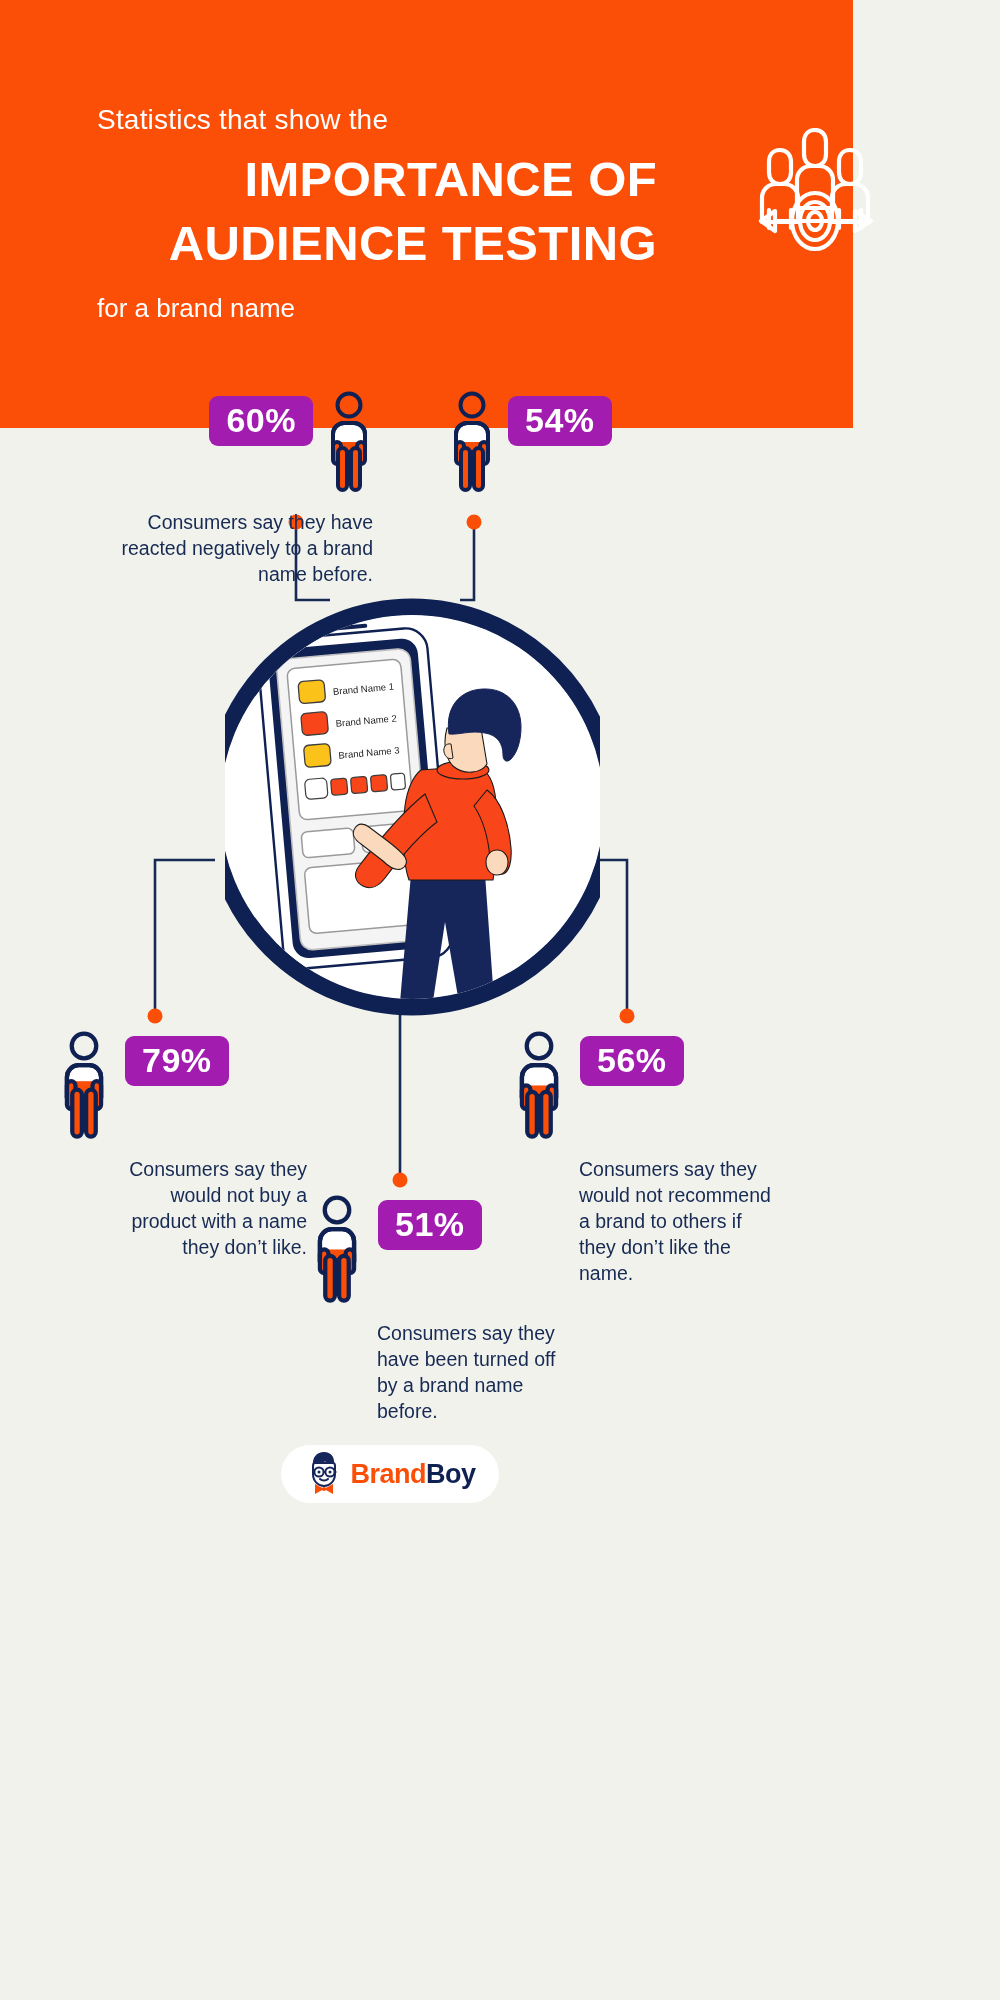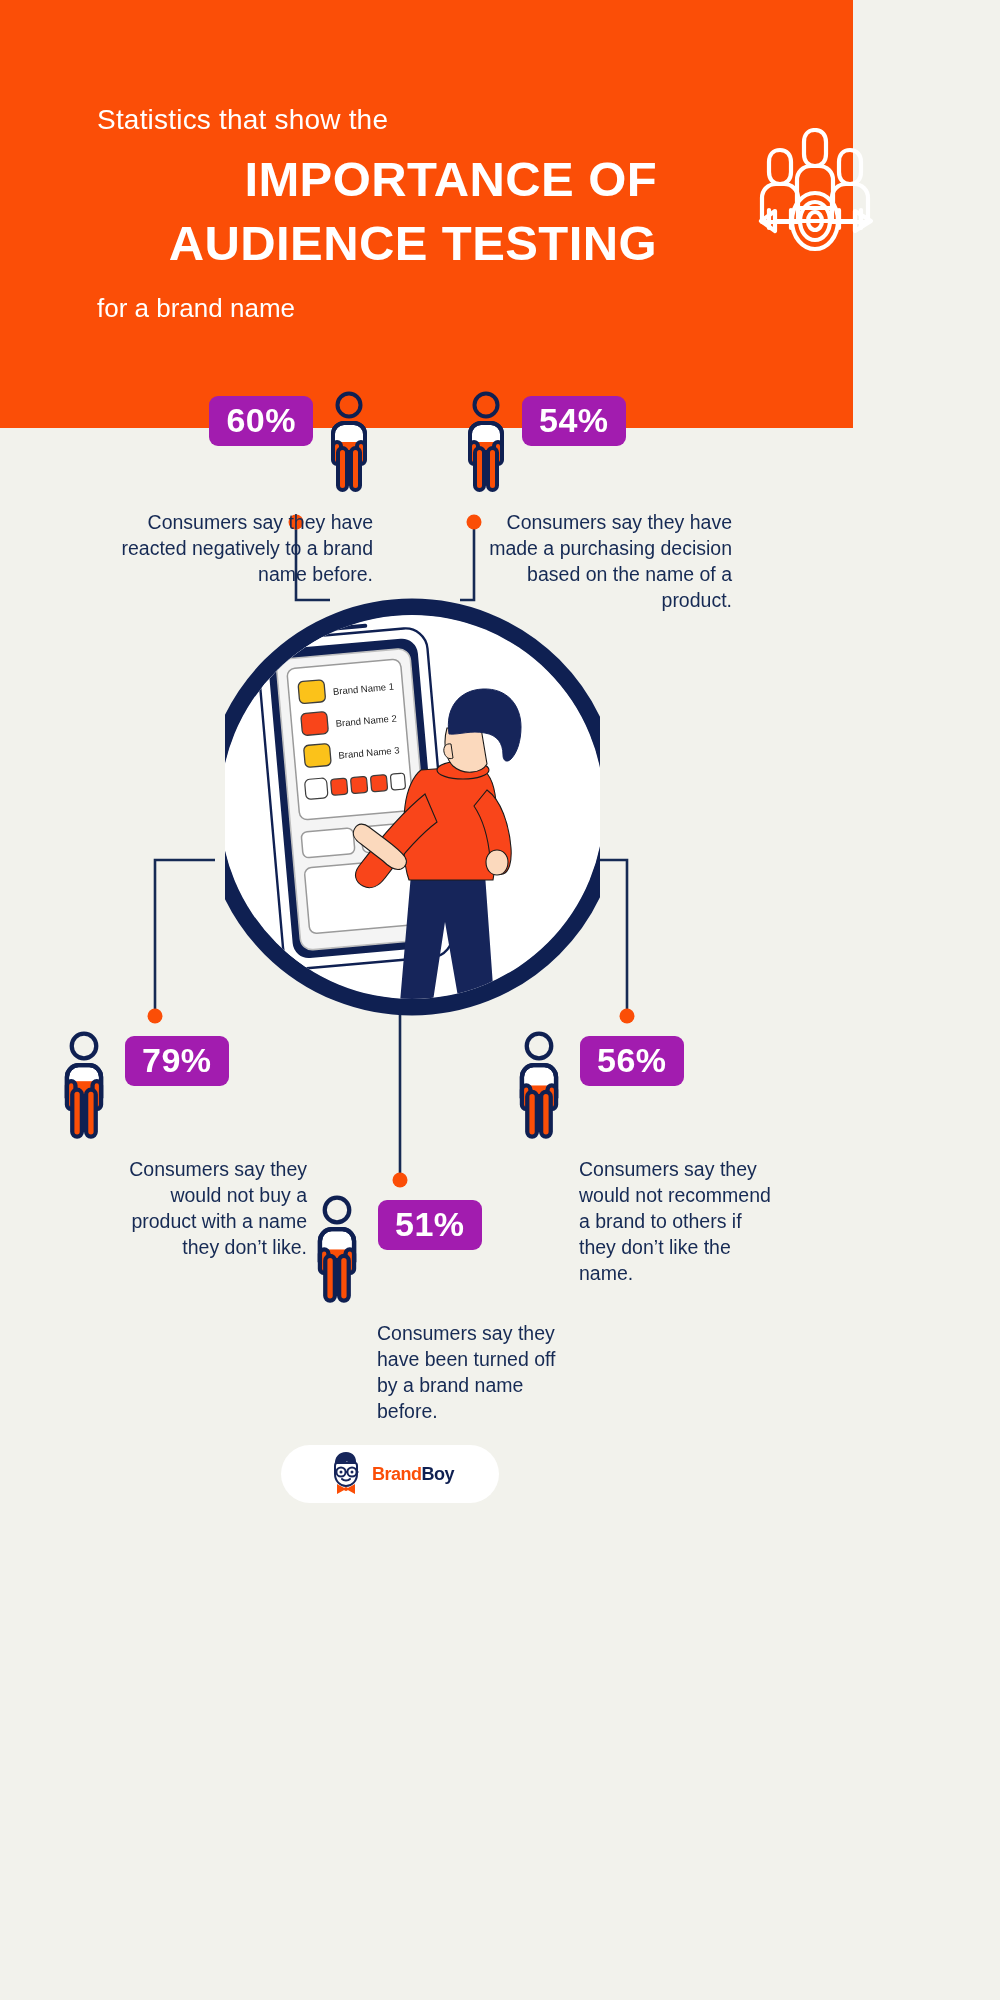--- a/index.html
+++ b/index.html
@@ -51,21 +51,21 @@
     color: #162a54; font-size: 19.5px; line-height: 1.33;
     font-weight: 400; margin-top: 11px;
   }
   .pfig { flex: none; }
 
   
   #stat-60 { left: 118px; top: 396px; width: 255px; text-align: right; }
   #stat-60 .badge-wrap { display: flex; justify-content: flex-end; align-items: flex-start; }
   #stat-60 .pfig { margin-left: 12px; margin-top: -6px; }
 
-  #stat-54 { left: 462px; top: 396px; width: 270px; text-align: right; }
+  #stat-54 { left: 448px; top: 396px; width: 270px; text-align: left; }
   #stat-54 .badge-wrap { display: flex; align-items: flex-start; }
   #stat-54 .pfig { margin-right: 12px; margin-top: -6px; }
 
   #stat-79 { left: 57px; top: 1036px; width: 250px; }
   #stat-79 .badge-wrap { display: flex; align-items: flex-start; }
   #stat-79 .pfig { margin-right: 14px; margin-top: -6px; }
   #stat-79 .stat-text { margin-left: 67px; text-align: right; }
 
   #stat-56 { left: 512px; top: 1036px; width: 265px; }
   #stat-56 .badge-wrap { display: flex; align-items: flex-start; }
@@ -77,21 +77,21 @@
   #stat-51 .pfig { margin-right: 14px; margin-top: -6px; }
   #stat-51 .stat-text { margin-left: 67px; }
 
   
   #footer-logo {
     position: absolute; left: 281px; top: 1445px;
     width: 218px; height: 58px; background: #ffffff;
     border-radius: 29px; display: flex; align-items: center;
     justify-content: center; gap: 6px;
   }
-  .logo-word { font-size: 18px; font-weight: 700; letter-spacing: -.5px; }
+  .logo-word { font-size: 27px; font-weight: 700; letter-spacing: -.5px; }
   .logo-brand { color: #fb4e07; }
   .logo-boy { color: #0f2052; }
 </style>
 </head>
 <body>
 
 <div id="page">
 
 <div id="header">
   <div id="header-text">
@@ -258,21 +258,20 @@
         <rect x="8" y="52" width="32" height="16" fill="#fb4e07"></rect>
         <path d="M8 44c0-6 5-11 11-11h10c6 0 11 5 11 11v18H8z" fill="none" stroke="#0f2052" stroke-width="4"></path>
         <rect x="8" y="52" width="8" height="22" rx="4" fill="#fb4e07" stroke="#0f2052" stroke-width="4"></rect>
         <rect x="32" y="52" width="8" height="22" rx="4" fill="#fb4e07" stroke="#0f2052" stroke-width="4"></rect>
         <rect x="13" y="58" width="9" height="42" rx="4.5" fill="#fb4e07" stroke="#0f2052" stroke-width="4"></rect>
         <rect x="26" y="58" width="9" height="42" rx="4.5" fill="#fb4e07" stroke="#0f2052" stroke-width="4"></rect>
       </svg>
     </span>
     <span class="badge">54%</span>
   </div>
-  <div class="stat-text">Consumers say they have made a purchasing decision based on the name of a product.</div>
 </div>
 
 <div class="stat" id="stat-79">
   <div class="badge-wrap">
     <span class="pfig">
       <svg width="54" height="112" viewBox="0 0 48 105">
         <circle cx="24" cy="15" r="11.5" fill="none" stroke="#0f2052" stroke-width="4"></circle>
         <path d="M8 44c0-6 5-11 11-11h10c6 0 11 5 11 11v18H8z" fill="#ffffff" stroke="#0f2052" stroke-width="4"></path>
         <rect x="8" y="48" width="32" height="20" fill="#fb4e07"></rect>
         <path d="M8 44c0-6 5-11 11-11h10c6 0 11 5 11 11v18H8z" fill="none" stroke="#0f2052" stroke-width="4"></path>

